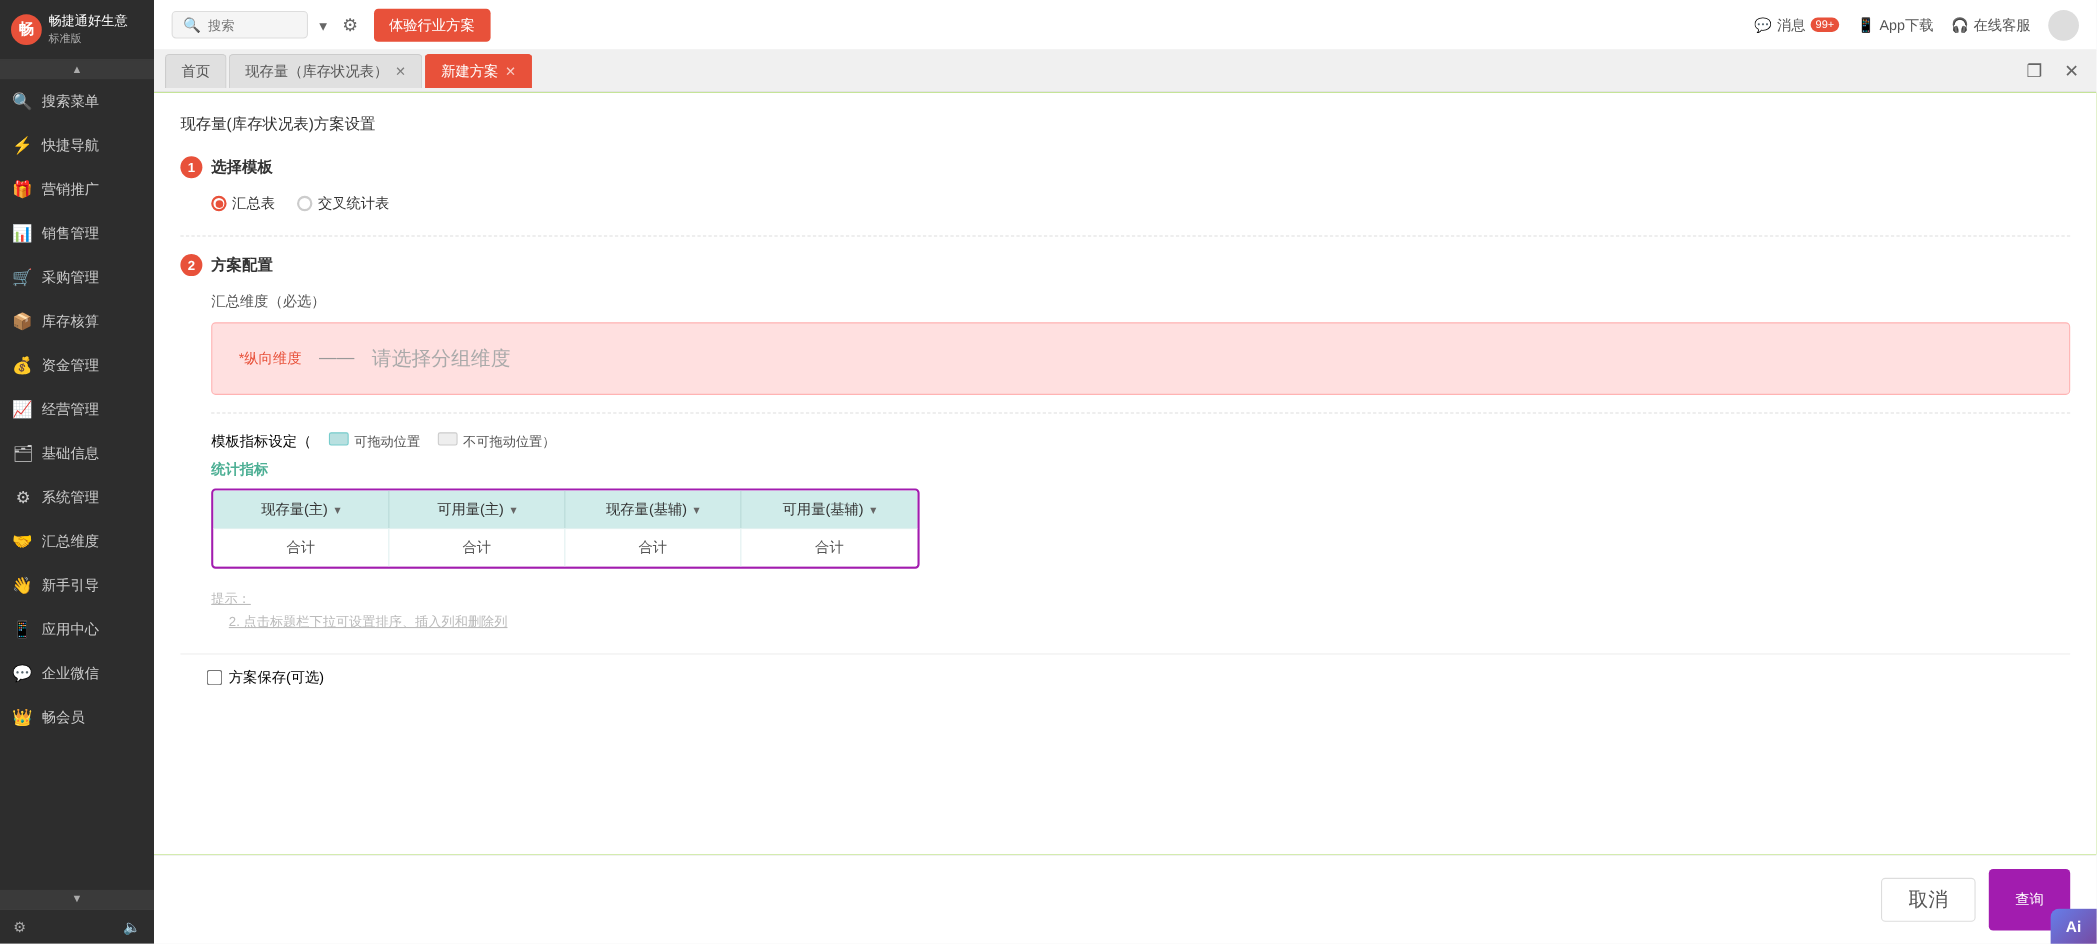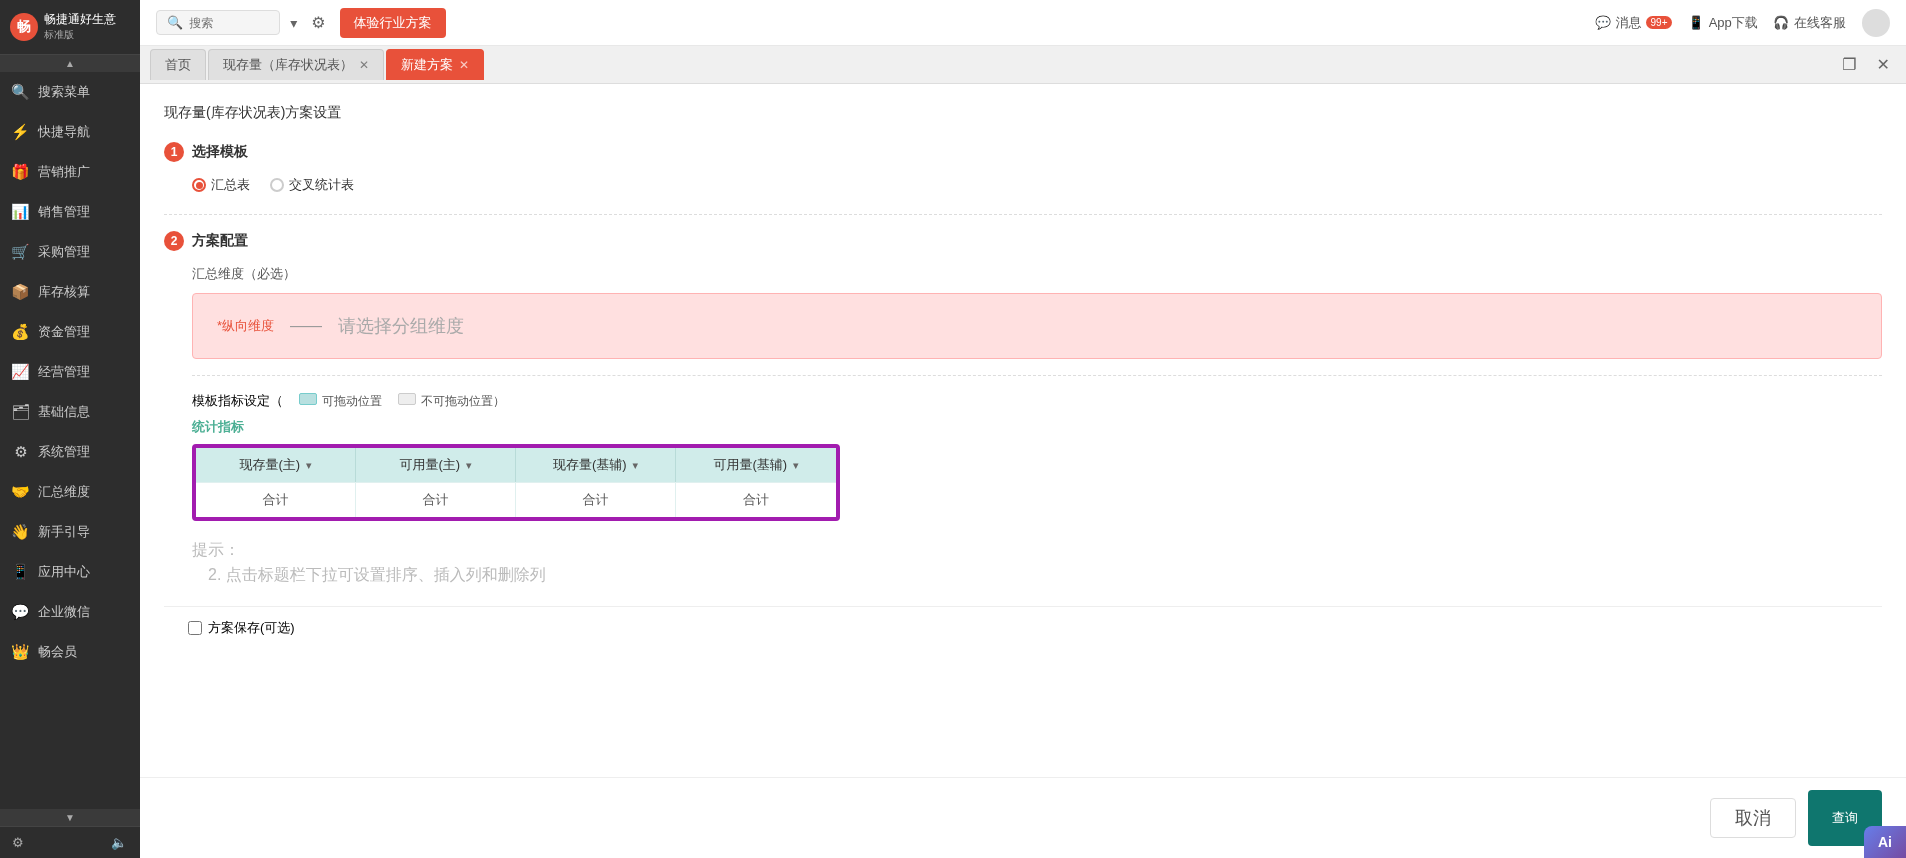--- a/index.html
+++ b/index.html
@@ -173,37 +173,37 @@
     
     .metric-label-row { display: flex; align-items: center; gap: 16px; margin-bottom: 8px; }
     .metric-legend-item { display: flex; gap: 5px; font-size: 12px; color: #555; }
     .legend-box { width: 18px; height: 12px; border-radius: 2px; }
     .legend-draggable { background: #b8e0e0; border: 1px solid #7cc; }
     .legend-nondraggable { background: #eee; border: 1px solid #ccc; }
 
     .stat-label { font-size: 13px; color: #4caf94; font-weight: bold; margin-bottom: 8px; }
 
     
-    .stat-table { border: 4px solid #a21caf; border-radius: 4px; overflow: hidden; width: auto; display: inline-block; }
+    .stat-table { border: 2px solid #a21caf; border-radius: 4px; overflow: hidden; width: auto; display: inline-block; }
     .stat-table-header { display: flex; background: #d0ecea; }
     .stat-col-header {
       width: 160px; display: flex; align-items: center; justify-content: center; gap: 6px;
       padding: 8px 12px; font-size: 13px; color: #333; border-right: 1px solid #b8dbd8;
     }
     .stat-col-header:last-child { border-right: none; }
     .stat-table-row { display: flex; background: #fff; border-top: 1px solid #e0f0ef; }
     .stat-col-cell {
       width: 160px; display: flex; align-items: center; justify-content: center;
       padding: 8px 12px; font-size: 13px; color: #555; border-right: 1px solid #e0f0ef;
     }
     .stat-col-cell:last-child { border-right: none; }
     .chevron-icon { color: #666; font-size: 11px; }
 
     
-    .tips-section { margin-top: 16px; color: #bbb; font-size: 16px; }
+    .tips-section { margin-top: 16px; color: #bbb; font-size: 12px; text-decoration: underline; }
     .tips-title { color: #bbb; margin-bottom: 4px; }
     .tips-item { margin-left: 16px; margin-bottom: 3px; }
 
     
     .save-row {
       display: flex; align-items: center; gap: 6px;
       padding: 12px 24px; border-top: 1px solid #eee; margin-top: 8px;
     }
     .save-checkbox { width: 14px; height: 14px; border: 1px solid #ccc; border-radius: 2px; }
 
@@ -211,21 +211,21 @@
     .footer {
       background: #fff; border-top: 1px solid #eee;
       display: flex; justify-content: flex-end; align-items: center;
       padding: 12px 24px; gap: 12px; flex-shrink: 0;
     }
     .btn-cancel {
       background: #fff; border: 1px solid #ddd; color: #555;
       padding: 7px 24px; border-radius: 4px; cursor: pointer; font-size: 18px;
     }
     .btn-query {
-      background: #0f766e; color: #fff; border: none;
+      background: #a21caf; color: #fff; border: none;
       padding: 19px 24px; border-radius: 4px; cursor: pointer; font-size: 13px;
     }
 
     
     .ai-badge {
       position: fixed; right: 0; bottom: 0;
       background: linear-gradient(135deg, #667eea, #764ba2);
       color: white; padding: 8px 14px; font-size: 14px; font-weight: bold;
       border-radius: 8px 0 0 0; cursor: pointer;
     }

